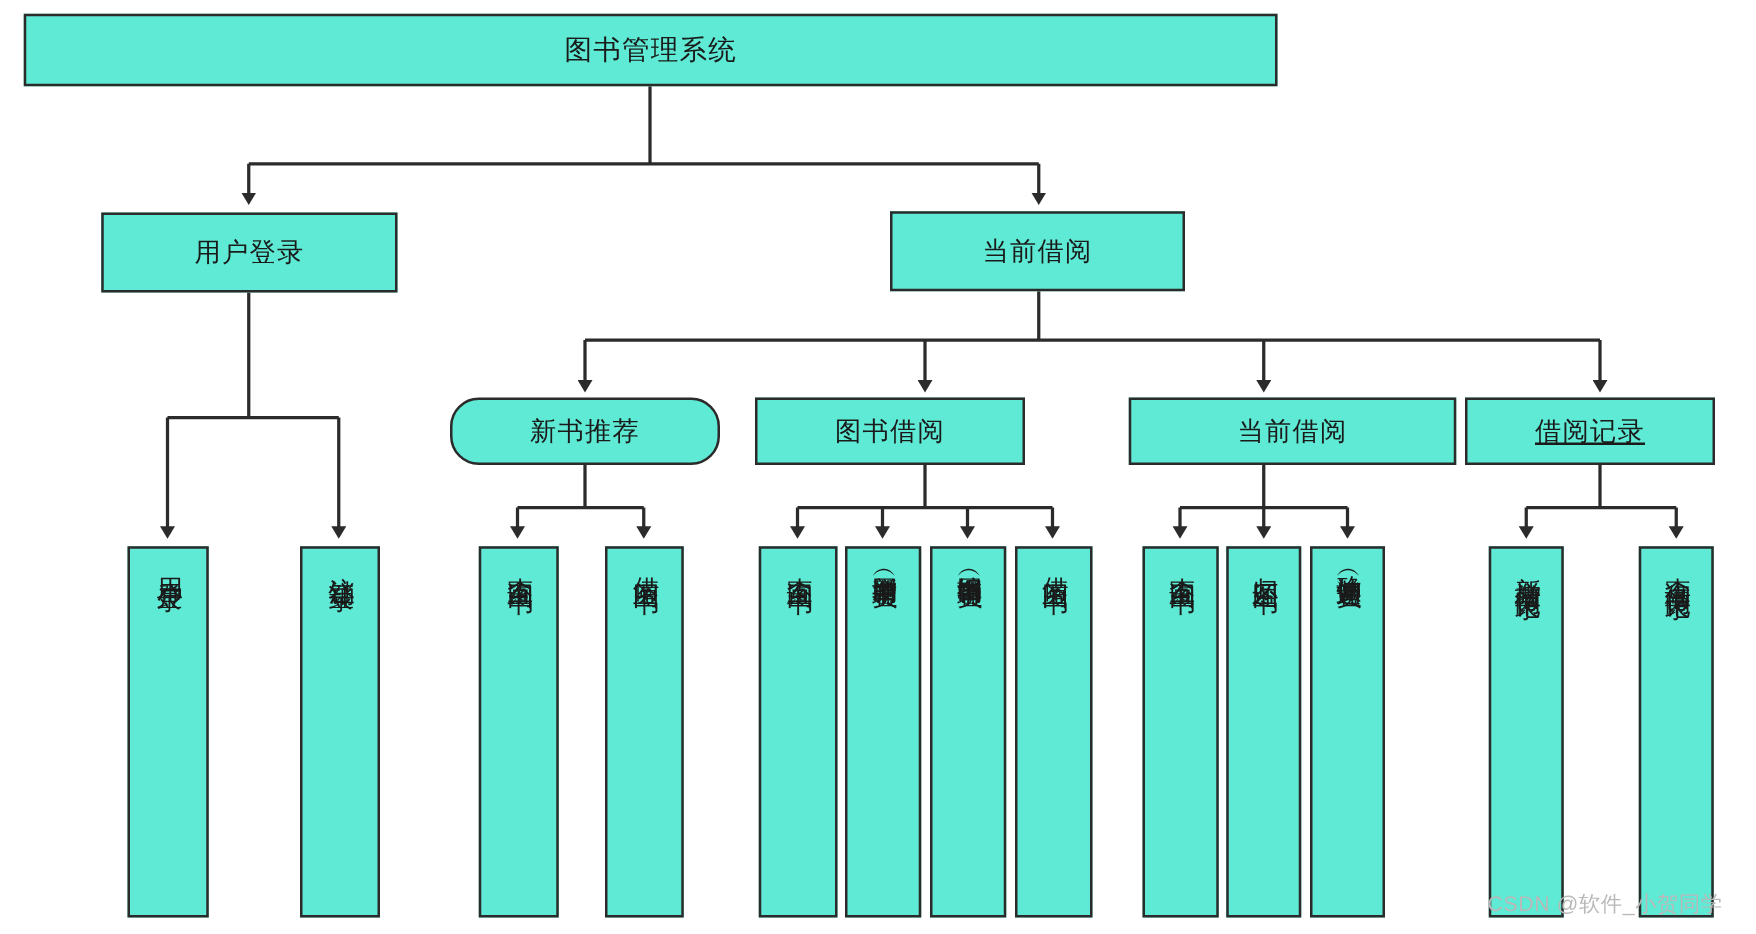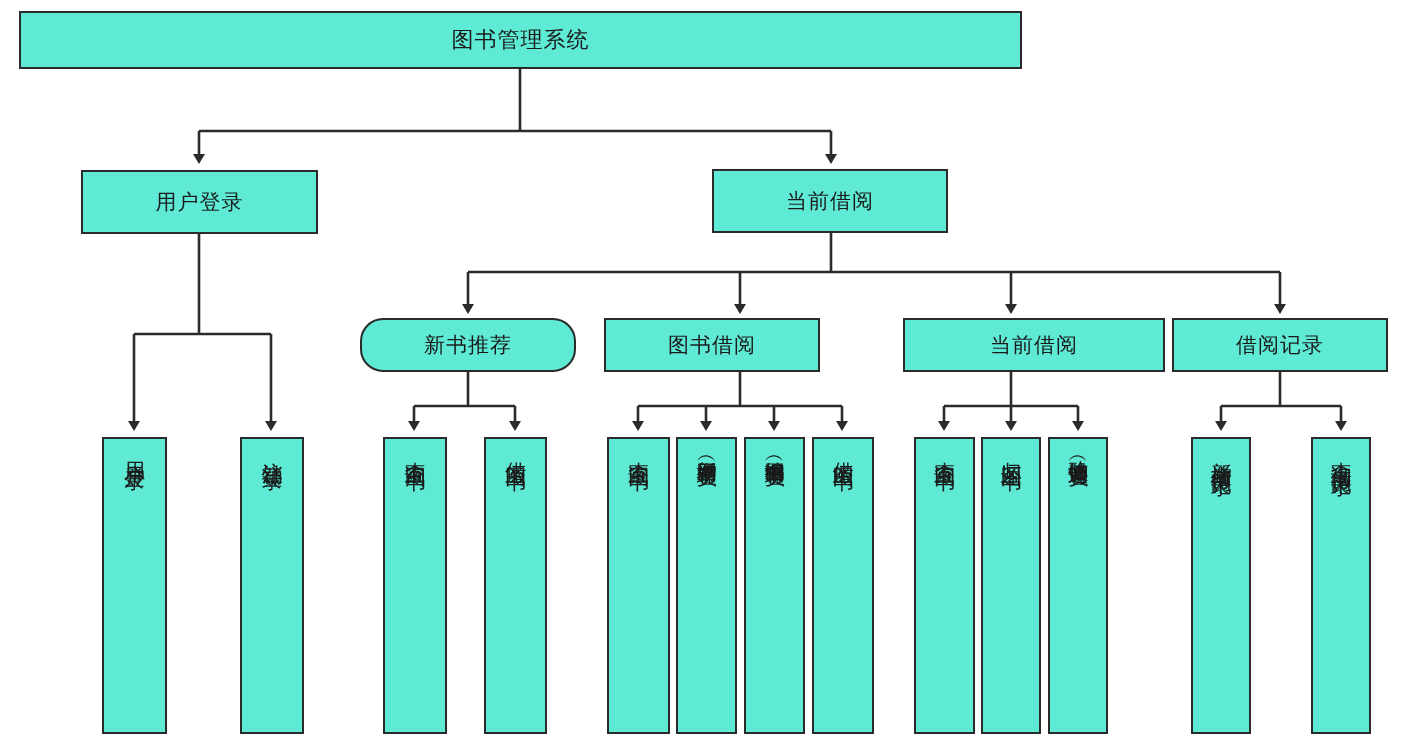--- a/index.html
+++ b/index.html
@@ -144,21 +144,21 @@
   </div>
 
   <div class="node horizontal" style="left:604px; top:318px; width:216px; height:54px;">
     <span>图书借阅</span>
   </div>
 
   <div class="node horizontal" style="left:903px; top:318px; width:262px; height:54px;">
     <span>当前借阅</span>
   </div>
 
-  <div class="node horizontal" style="left:1172px; top:318px; width:216px; height:54px;">
+  <div class="node horizontal" style="left:1172px; top:318px; width:200px; height:54px;text-decoration:underline;">
     <span>借阅记录</span>
   </div>
 
   <div class="node vertical" style="left:102px; top:437px; width:65px; height:297px;">
     <span class="vtext">用户登录</span>
   </div>
 
   <div class="node vertical" style="left:240px; top:437px; width:64px; height:297px;">
     <span class="vtext">注销登录</span>
   </div>
@@ -200,14 +200,15 @@
   </div>
 
   <div class="node vertical" style="left:1191px; top:437px; width:60px; height:297px;">
     <span class="vtext">新增借阅记录</span>
   </div>
 
   <div class="node vertical" style="left:1311px; top:437px; width:60px; height:297px;">
     <span class="vtext">查询借阅记录</span>
   </div>
 
+  <div class="watermark">CSDN @软件_小贺同学</div>
 
 </div>
 
 </body></html>

